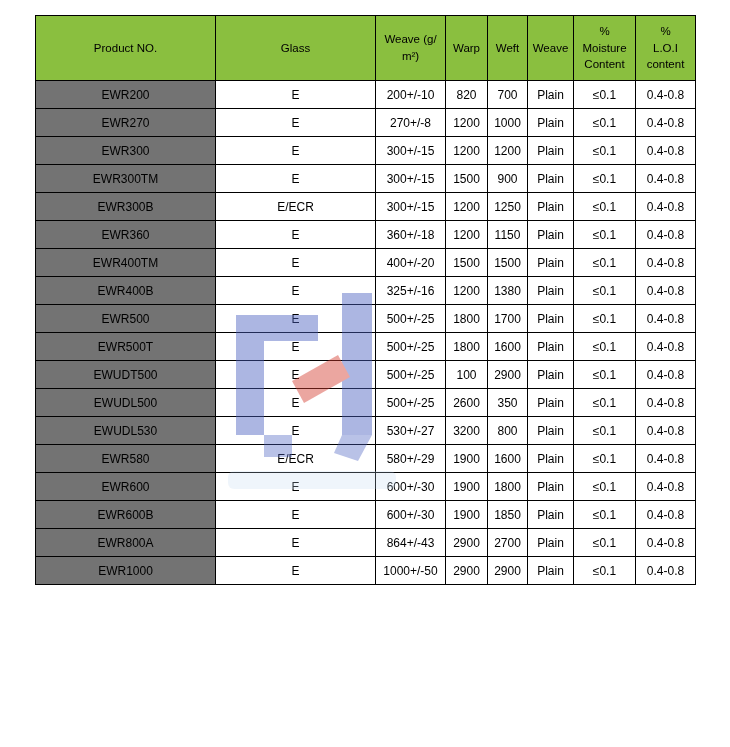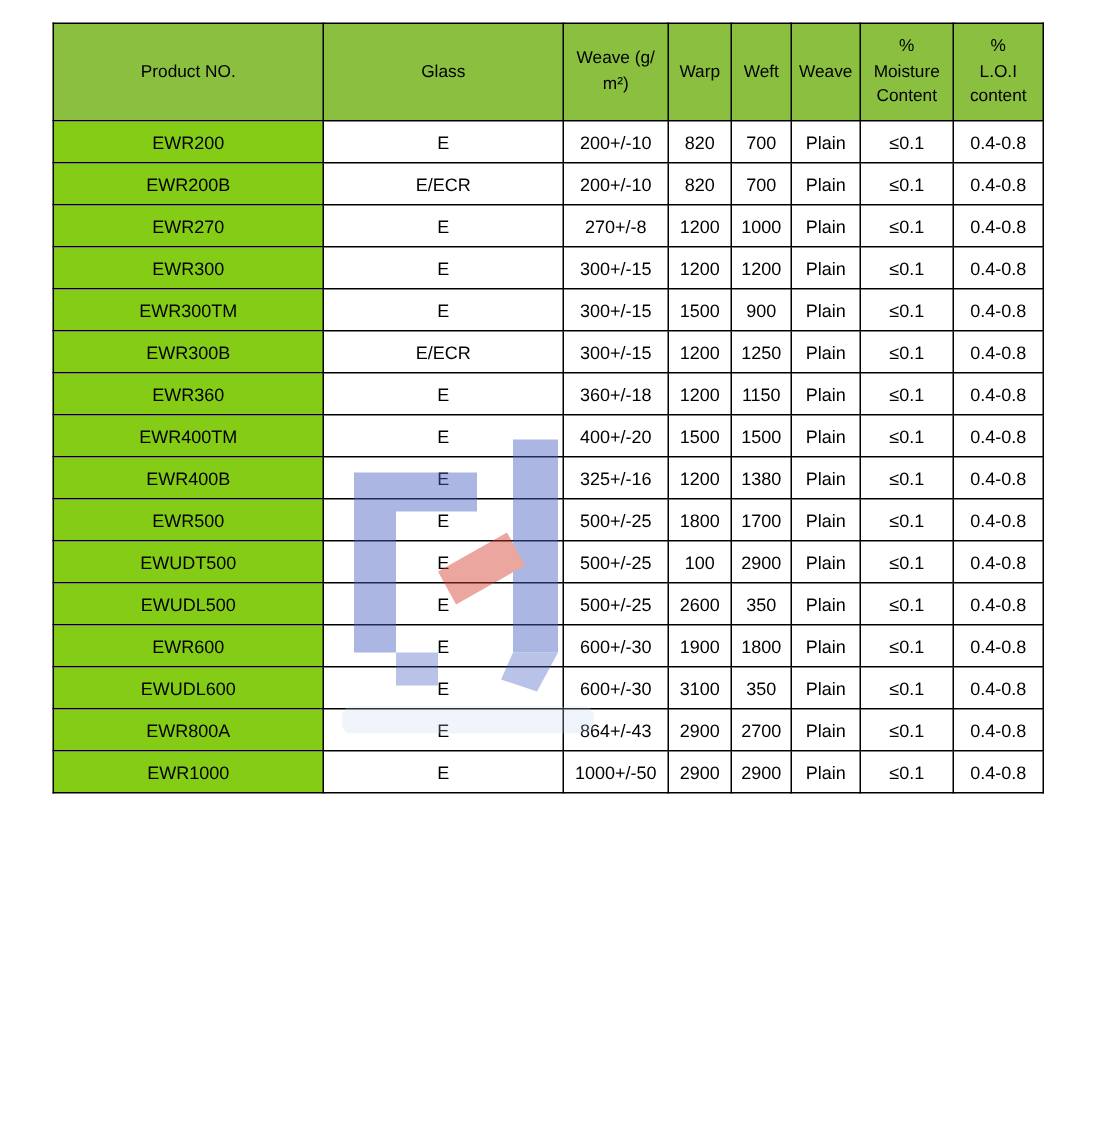--- a/index.html
+++ b/index.html
@@ -49,21 +49,21 @@
     font-size: 11.5px;
     line-height: 1.45;
     white-space: pre-line;
   }
   tbody td {
     height: 27px;
     background: #ffffff;
     font-size: 12px;
   }
   tbody td.product {
-    background: #84cc16;
+    background: #737373;
   }
   tbody tr:nth-child(21) td { height: 32px; font-style: italic; }
   tbody tr:nth-child(22) td { height: 38px; padding-left: 35px; }
 
   
   .watermark {
     position: absolute;
     left: 222px;
     top: 285px;
     width: 180px;
@@ -127,30 +127,20 @@
           <td class="product">EWR200</td>
           <td>E</td>
           <td>200+/-10</td>
           <td>820</td>
           <td>700</td>
           <td>Plain</td>
           <td>≤0.1</td>
           <td>0.4-0.8</td>
         </tr>
         <tr>
-          <td class="product">EWR200B</td>
-          <td>E/ECR</td>
-          <td>200+/-10</td>
-          <td>820</td>
-          <td>700</td>
-          <td>Plain</td>
-          <td>≤0.1</td>
-          <td>0.4-0.8</td>
-        </tr>
-        <tr>
           <td class="product">EWR270</td>
           <td>E</td>
           <td>270+/-8</td>
           <td>1200</td>
           <td>1000</td>
           <td>Plain</td>
           <td>≤0.1</td>
           <td>0.4-0.8</td>
         </tr>
         <tr>
@@ -217,55 +207,85 @@
           <td class="product">EWR500</td>
           <td>E</td>
           <td>500+/-25</td>
           <td>1800</td>
           <td>1700</td>
           <td>Plain</td>
           <td>≤0.1</td>
           <td>0.4-0.8</td>
         </tr>
         <tr>
+          <td class="product">EWR500T</td>
+          <td>E</td>
+          <td>500+/-25</td>
+          <td>1800</td>
+          <td>1600</td>
+          <td>Plain</td>
+          <td>≤0.1</td>
+          <td>0.4-0.8</td>
+        </tr>
+        <tr>
           <td class="product">EWUDT500</td>
           <td>E</td>
           <td>500+/-25</td>
           <td>100</td>
           <td>2900</td>
           <td>Plain</td>
           <td>≤0.1</td>
           <td>0.4-0.8</td>
         </tr>
         <tr>
           <td class="product">EWUDL500</td>
           <td>E</td>
           <td>500+/-25</td>
           <td>2600</td>
           <td>350</td>
           <td>Plain</td>
           <td>≤0.1</td>
           <td>0.4-0.8</td>
         </tr>
         <tr>
+          <td class="product">EWUDL530</td>
+          <td>E</td>
+          <td>530+/-27</td>
+          <td>3200</td>
+          <td>800</td>
+          <td>Plain</td>
+          <td>≤0.1</td>
+          <td>0.4-0.8</td>
+        </tr>
+        <tr>
+          <td class="product">EWR580</td>
+          <td>E/ECR</td>
+          <td>580+/-29</td>
+          <td>1900</td>
+          <td>1600</td>
+          <td>Plain</td>
+          <td>≤0.1</td>
+          <td>0.4-0.8</td>
+        </tr>
+        <tr>
           <td class="product">EWR600</td>
           <td>E</td>
           <td>600+/-30</td>
           <td>1900</td>
           <td>1800</td>
           <td>Plain</td>
           <td>≤0.1</td>
           <td>0.4-0.8</td>
         </tr>
         <tr>
-          <td class="product">EWUDL600</td>
+          <td class="product">EWR600B</td>
           <td>E</td>
           <td>600+/-30</td>
-          <td>3100</td>
-          <td>350</td>
+          <td>1900</td>
+          <td>1850</td>
           <td>Plain</td>
           <td>≤0.1</td>
           <td>0.4-0.8</td>
         </tr>
         <tr>
           <td class="product">EWR800A</td>
           <td>E</td>
           <td>864+/-43</td>
           <td>2900</td>
           <td>2700</td>

